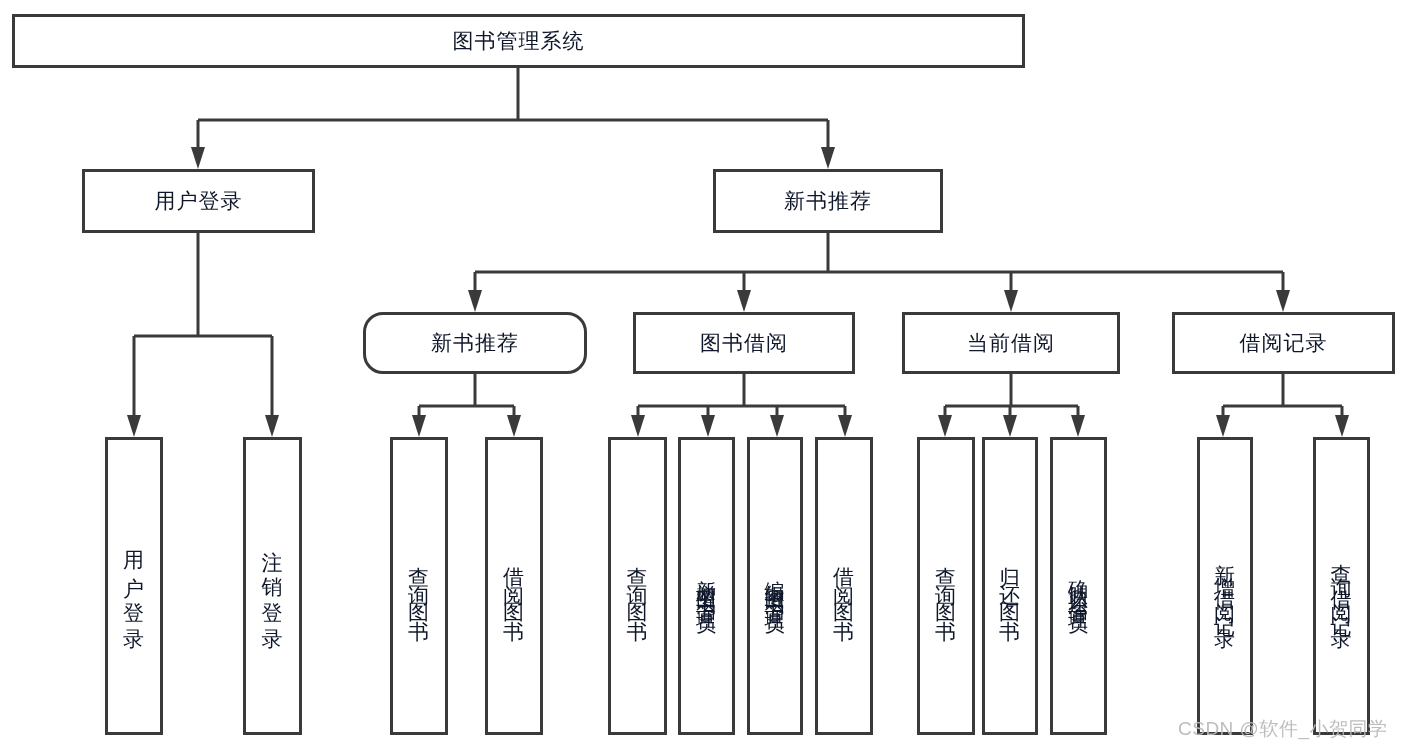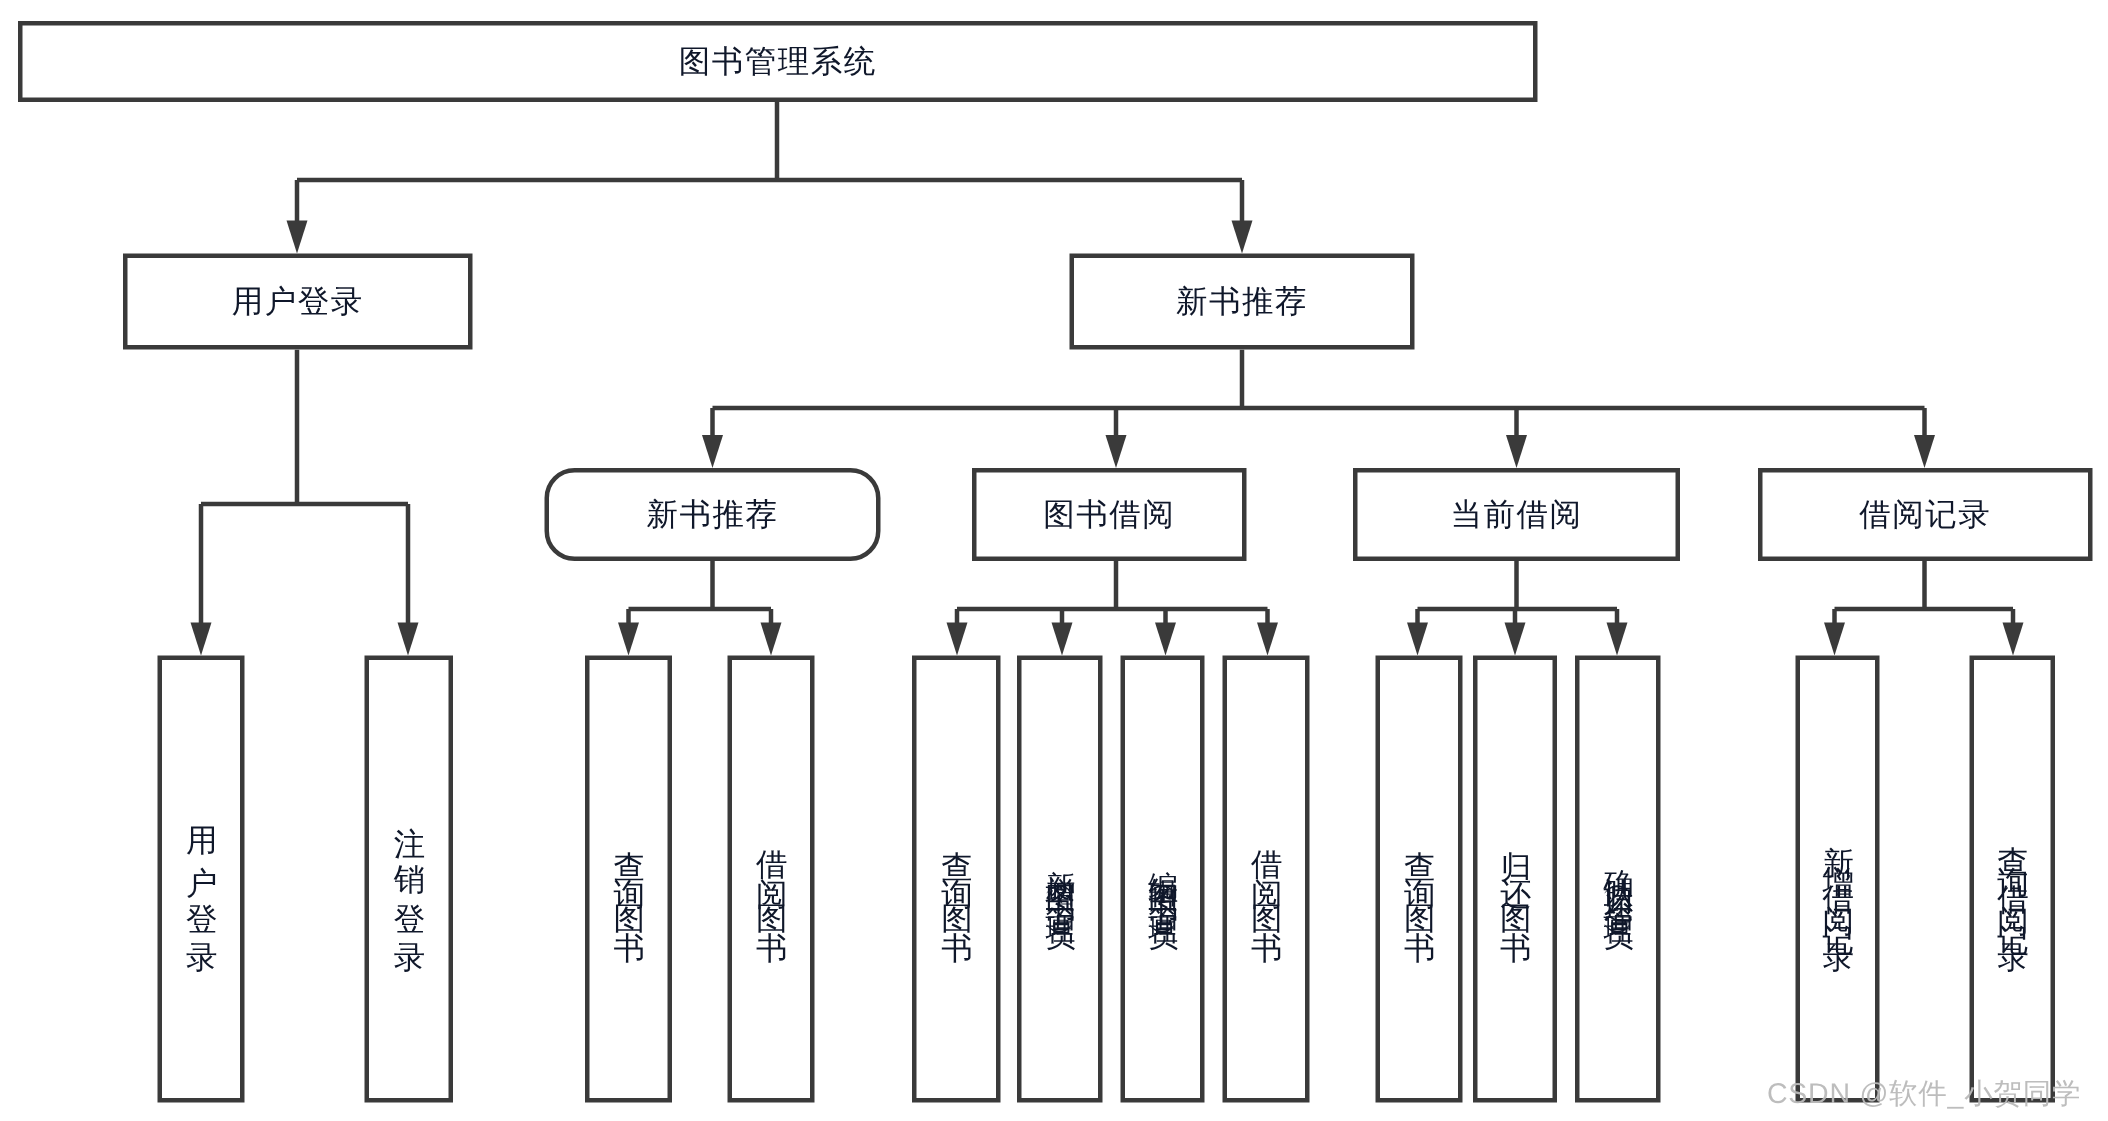--- a/index.html
+++ b/index.html
@@ -125,21 +125,21 @@
   <div class="node" style="left:82px;top:169px;width:233px;height:64px;">
     <span>用户登录</span>
   </div>
   <div class="node" style="left:713px;top:169px;width:230px;height:64px;">
     <span>新书推荐</span>
   </div>
 
   <div class="node" style="left:363px;top:312px;width:224px;height:62px;border-radius:20px;">
     <span>新书推荐</span>
   </div>
-  <div class="node" style="left:648px;top:312px;width:183px;height:62px;">
+  <div class="node" style="left:633px;top:312px;width:222px;height:62px;">
     <span>图书借阅</span>
   </div>
   <div class="node" style="left:1172px;top:312px;width:223px;height:62px;">
     <span>借阅记录</span>
   </div>
   <div class="node" style="left:902px;top:312px;width:218px;height:62px;">
     <span>当前借阅</span>
   </div>
 
   <div class="node vnode sp1" style="left:105px;top:437px;width:58px;height:298px;">

